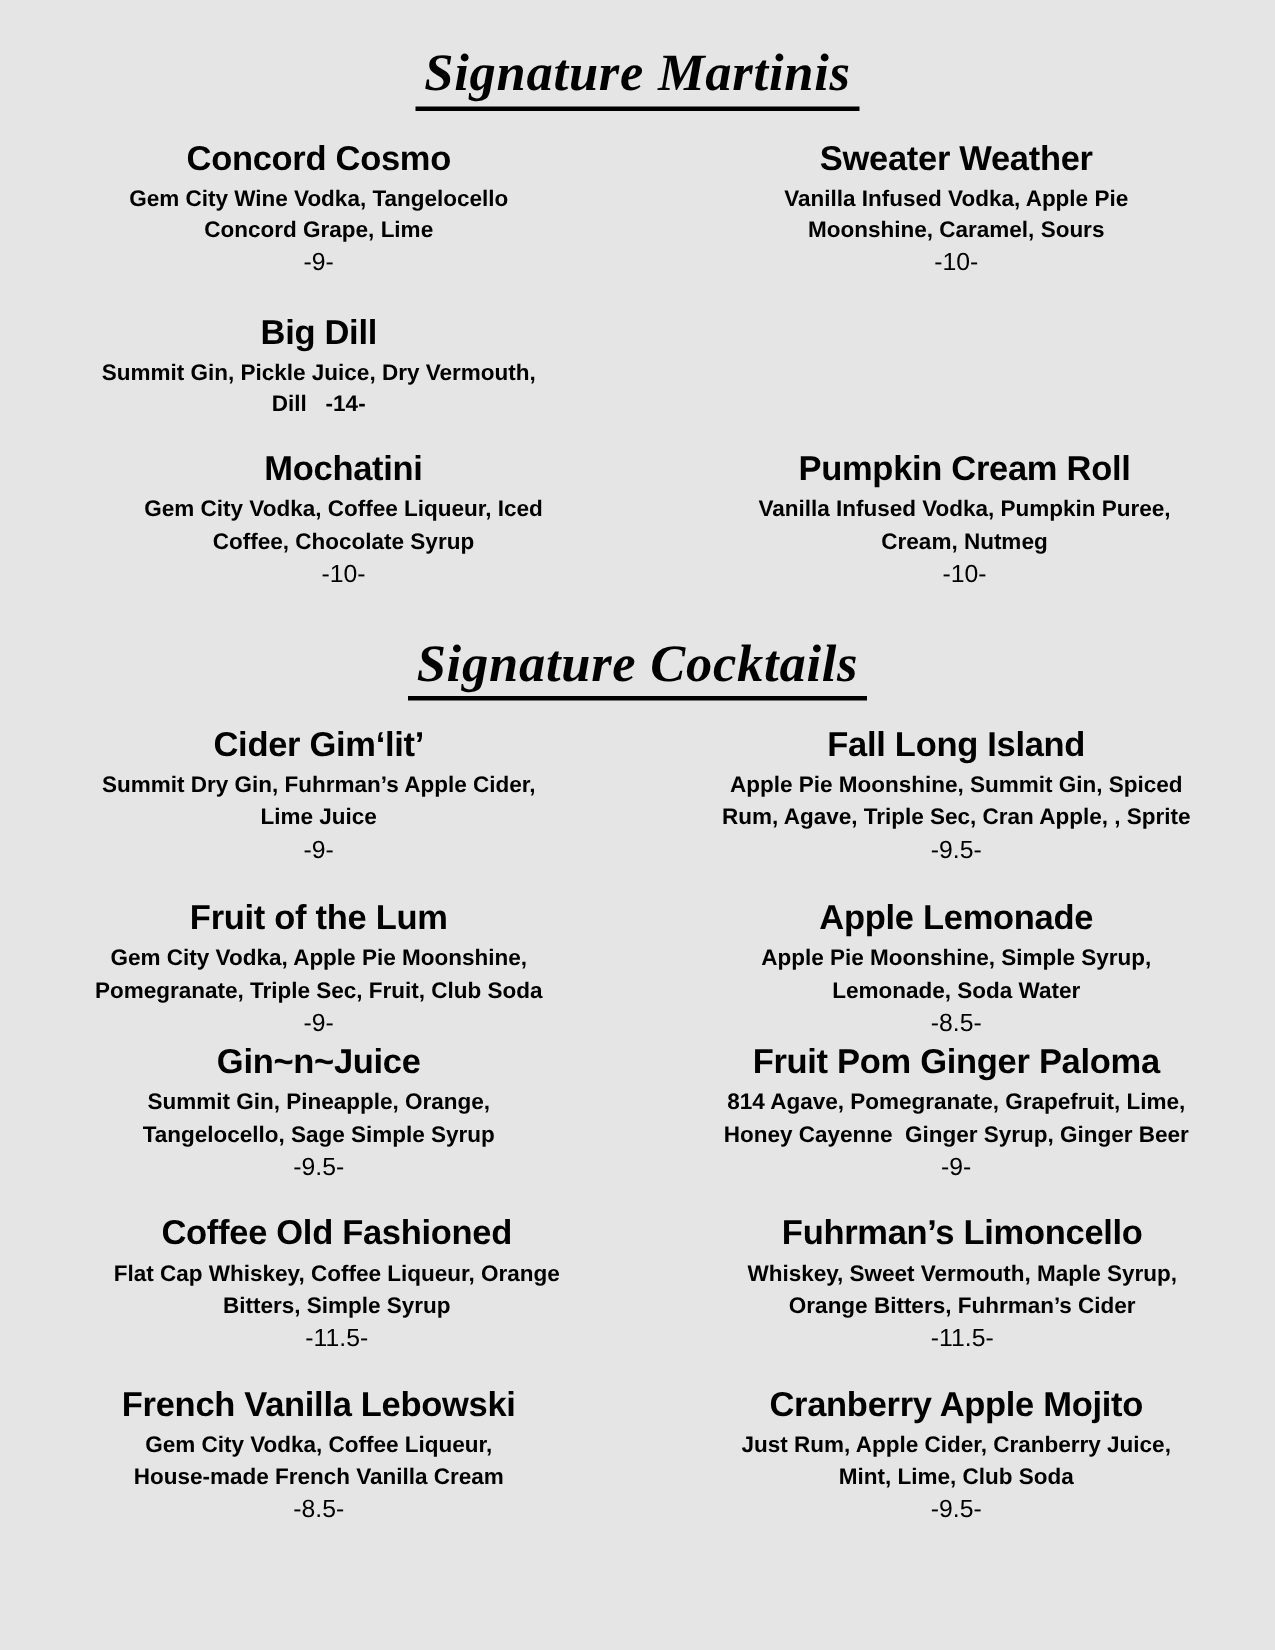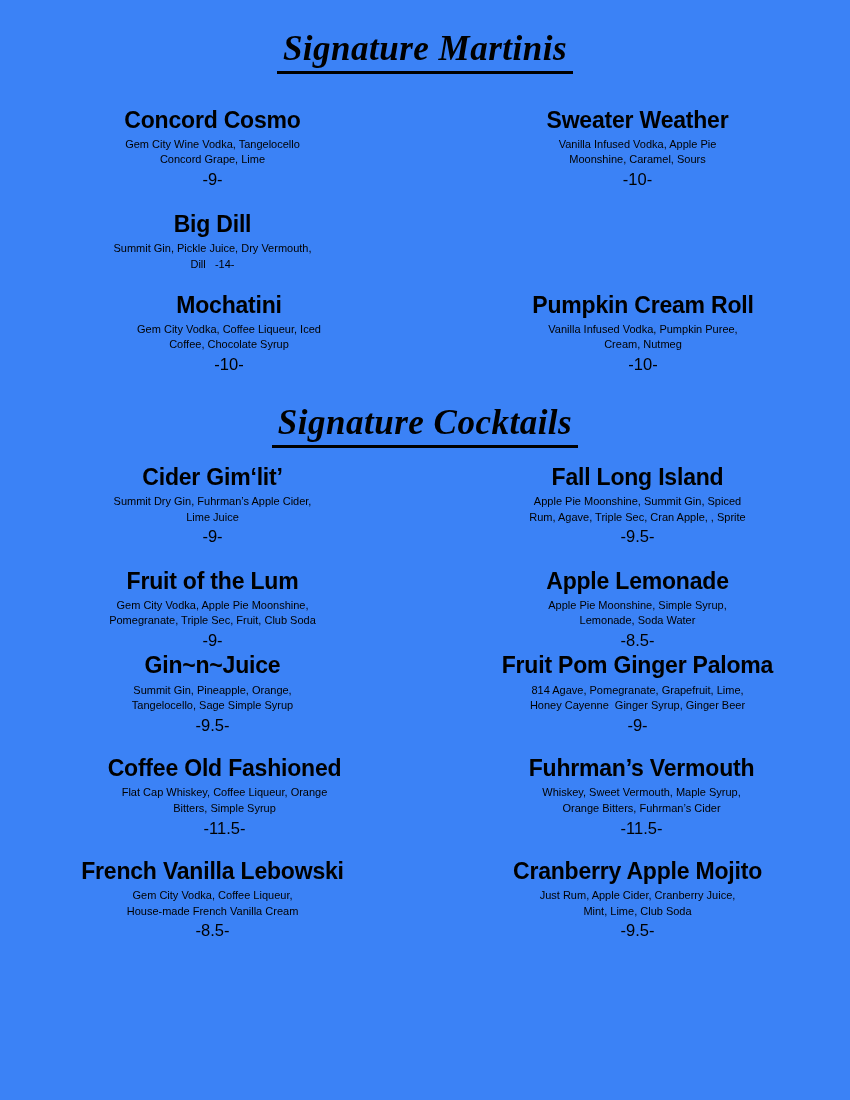--- a/index.html
+++ b/index.html
@@ -13,21 +13,21 @@
     font-family: "Liberation Sans", sans-serif;
     color: #000000;
     overflow: hidden;
     position: relative;
   }
   .page {
     width: 850px;
     height: 1100px;
     box-sizing: border-box;
     padding: 0;
-    background: #3b82f6;
+    background: #e5e5e5;
   }
 
   
   .section-title {
     text-align: center;
     font-family: "Liberation Serif", "DejaVu Serif", serif;
     font-style: italic;
     font-weight: bold;
     font-size: 35px;
     letter-spacing: 0.5px;
@@ -58,36 +58,36 @@
     font-family: "Liberation Sans", sans-serif;
     font-weight: bold;
     font-size: 23px;
     line-height: 1.18;
     letter-spacing: -0.2px;
     margin: 0;
     white-space: nowrap;
   }
   .drink-desc {
     font-family: "Liberation Sans", sans-serif;
-    font-weight: normal;
-    font-size: 11px;
+    font-weight: bold;
+    font-size: 15px;
     line-height: 1.42;
     margin: 3px 0 0 0;
     white-space: pre-wrap;
   }
   .drink-price {
     font-family: "Liberation Sans", sans-serif;
     font-weight: normal;
     font-size: 16.5px;
     line-height: 1.42;
     margin: 0;
   }
 
   
-  .martini-row-1 { margin-top: 33px; }
+  .martini-row-1 { margin-top: 18px; }
   .martini-row-2 { margin-top: 20px; }
   .martini-row-3 { margin-top: 19px; padding-left: 22px; }
 
   .cocktail-row-1 { margin-top: 16px; }
   .cocktail-row-2 { margin-top: 19px; }
   .cocktail-row-3 { }
   .cocktail-row-4 { margin-top: 18px; margin-left: 16px; }
   .cocktail-row-5 { margin-top: 18px; }
 </style>
 </head>
@@ -188,21 +188,21 @@
   </div>
 
   <div class="drinks cocktail-row-4">
     <div class="drink">
       <div class="drink-name">Coffee Old Fashioned</div>
       <div class="drink-desc">Flat Cap Whiskey, Coffee Liqueur, Orange
 Bitters, Simple Syrup</div>
       <div class="drink-price">-11.5-</div>
     </div>
     <div class="drink">
-      <div class="drink-name">Fuhrman’s Vermouth</div>
+      <div class="drink-name">Fuhrman’s Limoncello</div>
       <div class="drink-desc">Whiskey, Sweet Vermouth, Maple Syrup,
 Orange Bitters, Fuhrman’s Cider</div>
       <div class="drink-price">-11.5-</div>
     </div>
   </div>
 
   <div class="drinks cocktail-row-5">
     <div class="drink">
       <div class="drink-name">French Vanilla Lebowski</div>
       <div class="drink-desc">Gem City Vodka, Coffee Liqueur,

